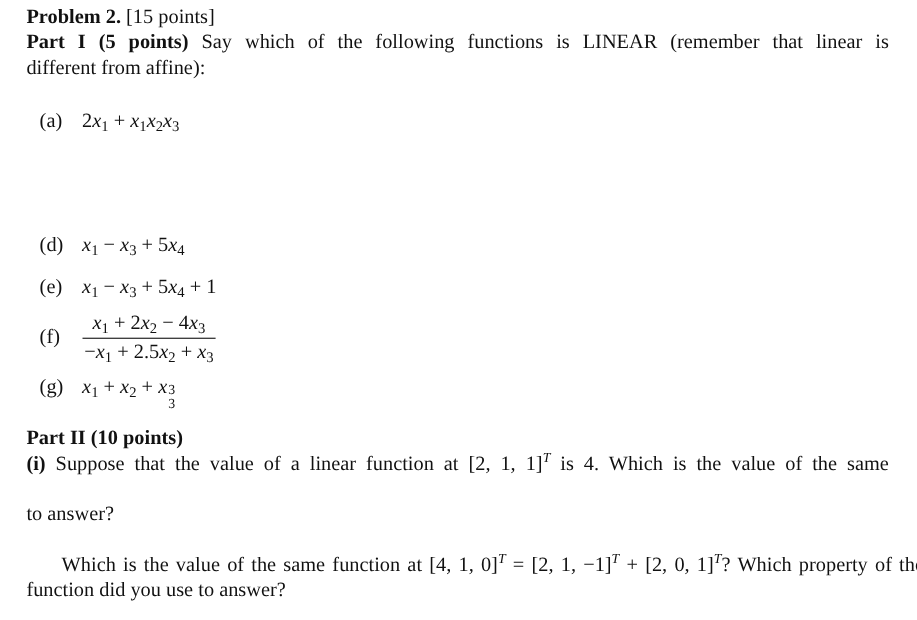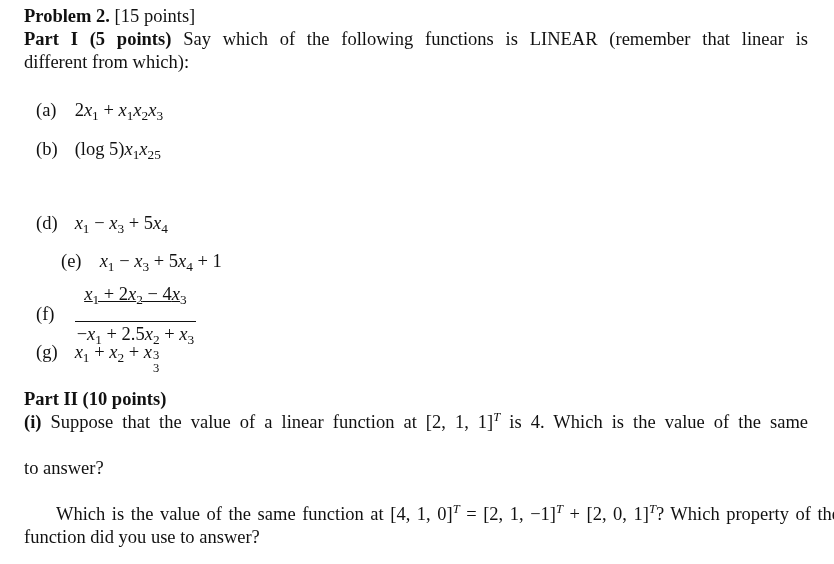--- a/index.html
+++ b/index.html
@@ -11,52 +11,48 @@
   }
   .page { position: relative; width: 698px; height: 564px; }
   .abs { position: absolute; white-space: nowrap; }
   .b { font-weight: bold; }
   sub { font-size: 0.72em; vertical-align: -0.28em; font-style: normal; line-height: 0; }
   sup { font-size: 0.68em; vertical-align: 0.55em; line-height: 0; }
   .just { text-align: justify; text-align-last: justify; width: 784px; }
   .item { position: absolute; left: 36px; white-space: nowrap; }
   .lbl { display: inline-block; width: 34px; }
   .frac { display: inline-block; vertical-align: middle; text-align: center; margin-left: 8px; }
-  .frac .num { display: block; border-bottom: 1.3px solid #111; padding: 0 2px 16px 2px; text-decoration: underline; }
+  .frac .num { display: block; border-bottom: 1.3px solid #111; padding: 0 2px 2px 2px; }
   .frac .den { display: block; padding: 2px 2px 0 2px; }
 </style>
 </head>
 <body>
 
 <div class="page">
 
   <div class="abs" style="left:24px; top:6px;">
     <span class="b">Problem 2.</span>
     <span>[15 points]</span>
   </div>
 
   <div class="abs just" style="left:24px; top:29px;">
     <span class="b">Part I (5 points)</span>
     <span>Say which of the following functions is LINEAR (remember that linear is</span>
   </div>
-  <div class="abs" style="left:24px; top:52px;">different from which):</div>
+  <div class="abs" style="left:24px; top:52px;">different from affine):</div>
 
   <div class="item" style="top:100px;">
     <span class="lbl">(a)</span>
     <span>2<i>x</i><sub>1</sub> + <i>x</i><sub>1</sub><i>x</i><sub>2</sub><i>x</i><sub>3</sub></span>
   </div>
-  <div class="item" style="top:139px;">
-    <span class="lbl">(b)</span>
-    <span>(log 5)<i>x</i><sub>1</sub><i>x</i><sub>25</sub></span>
-  </div>
   <div class="item" style="top:213px;">
     <span class="lbl">(d)</span>
     <span><i>x</i><sub>1</sub> − <i>x</i><sub>3</sub> + 5<i>x</i><sub>4</sub></span>
   </div>
-  <div class="item" style="top:251px;margin-left:25px;">
+  <div class="item" style="top:251px;">
     <span class="lbl">(e)</span>
     <span><i>x</i><sub>1</sub> − <i>x</i><sub>3</sub> + 5<i>x</i><sub>4</sub> + 1</span>
   </div>
   <div class="item" style="top:284px;">
     <span class="lbl" style="vertical-align:middle; width:26px;">(f)</span>
     <span class="frac">
       <span class="num"><i>x</i><sub>1</sub> + 2<i>x</i><sub>2</sub> − 4<i>x</i><sub>3</sub></span>
       <span class="den">−<i>x</i><sub>1</sub> + 2.5<i>x</i><sub>2</sub> + <i>x</i><sub>3</sub></span>
     </span>
   </div>

